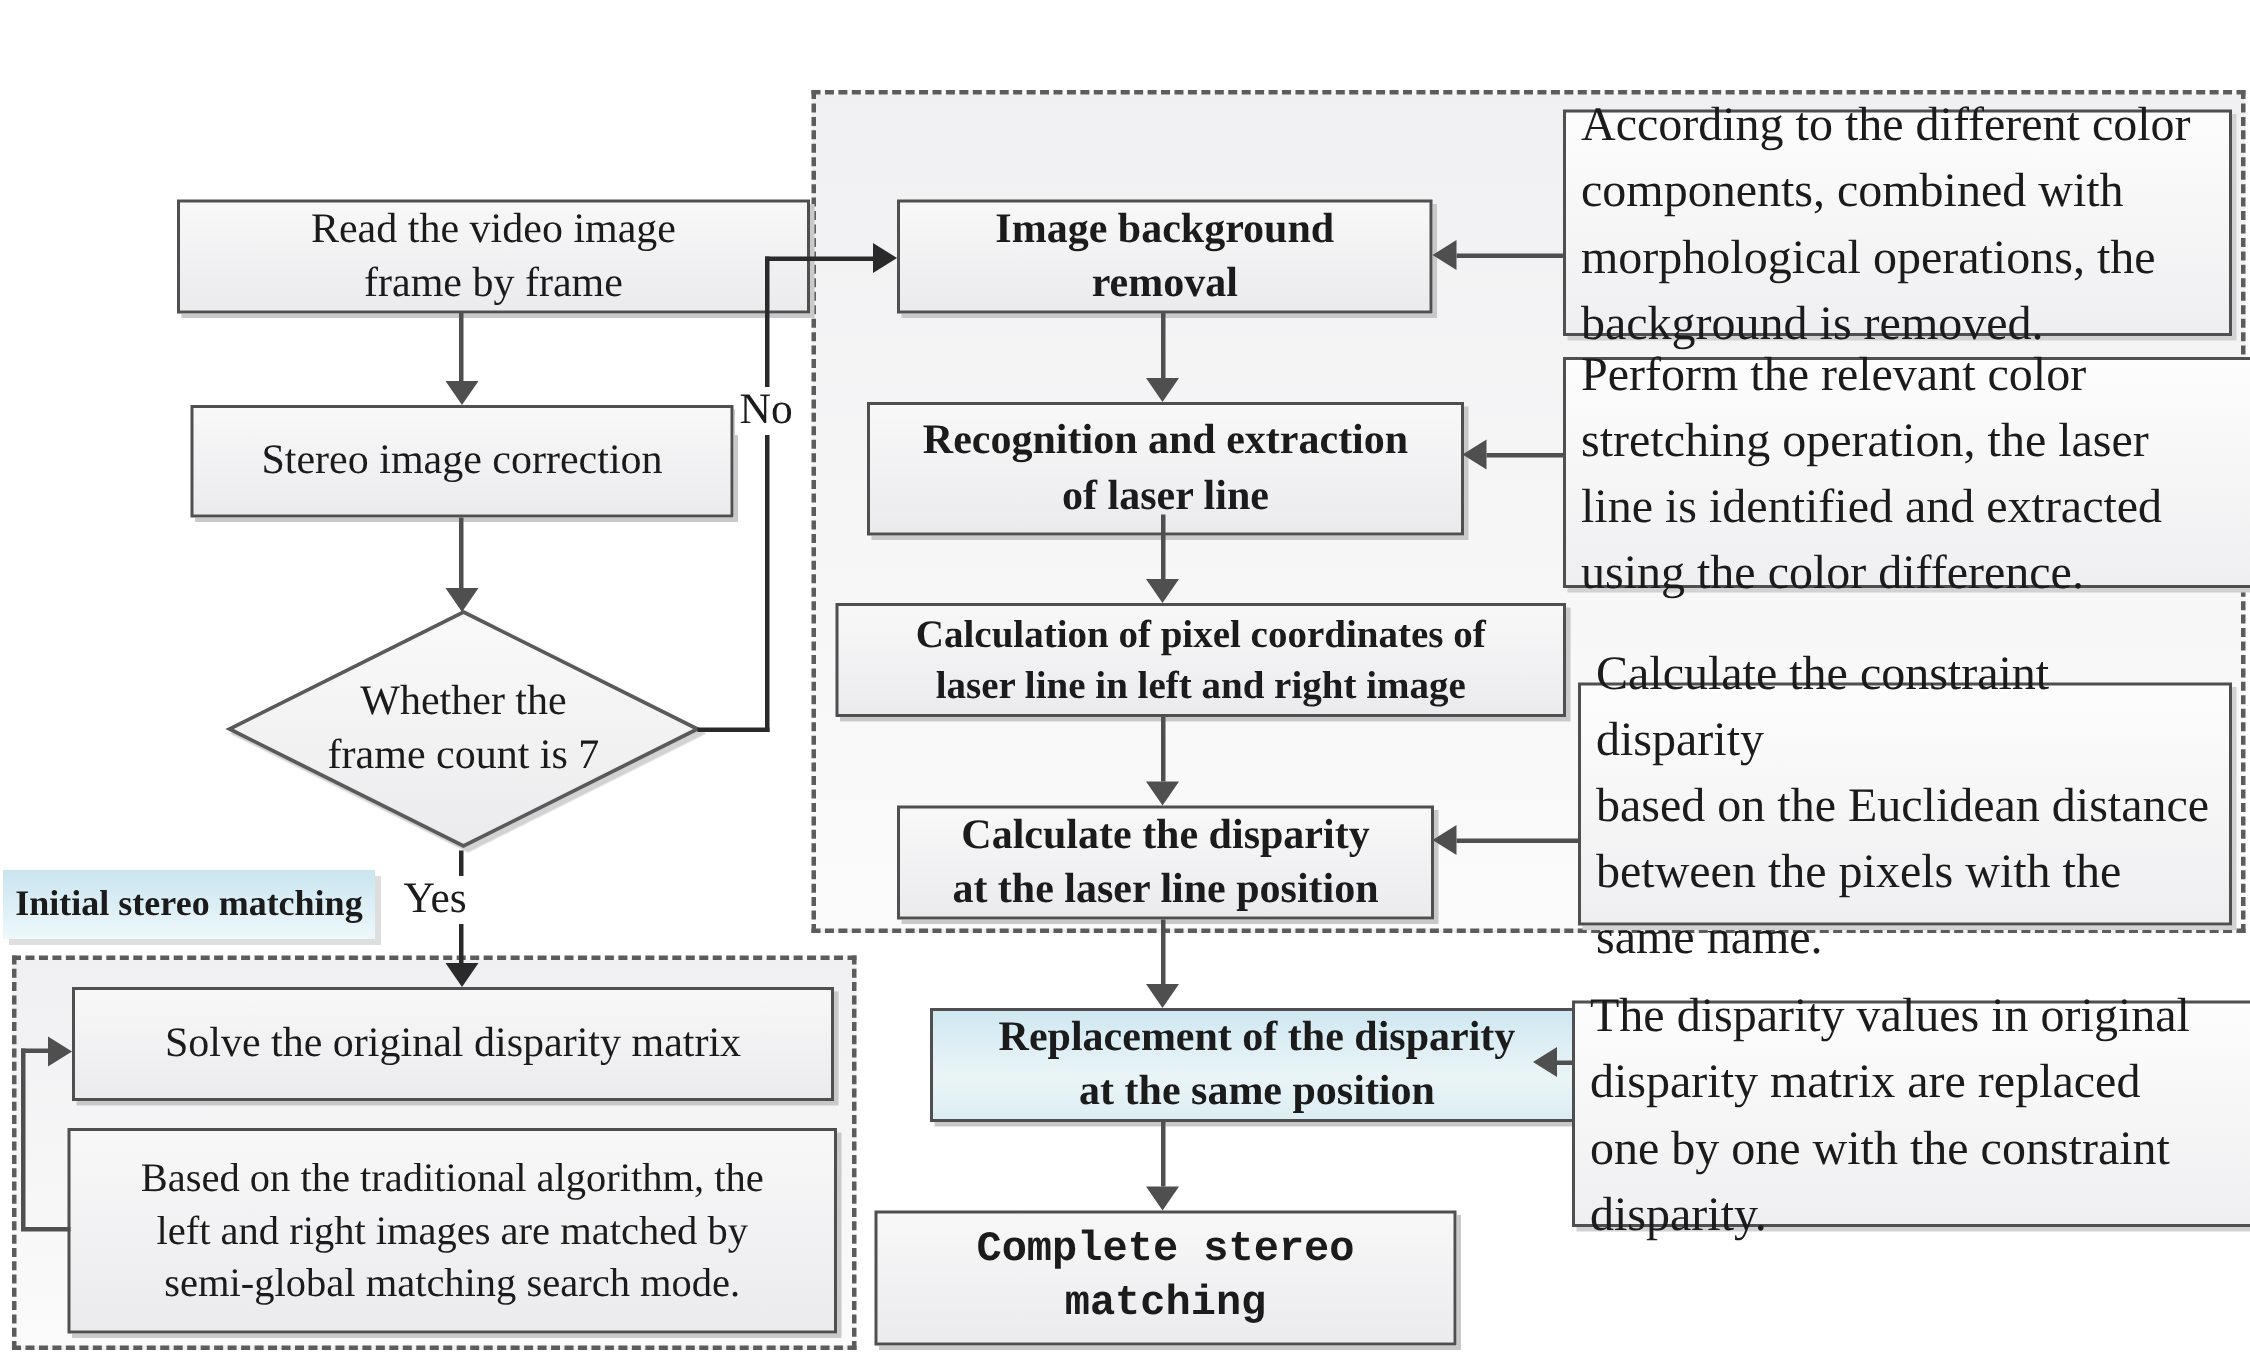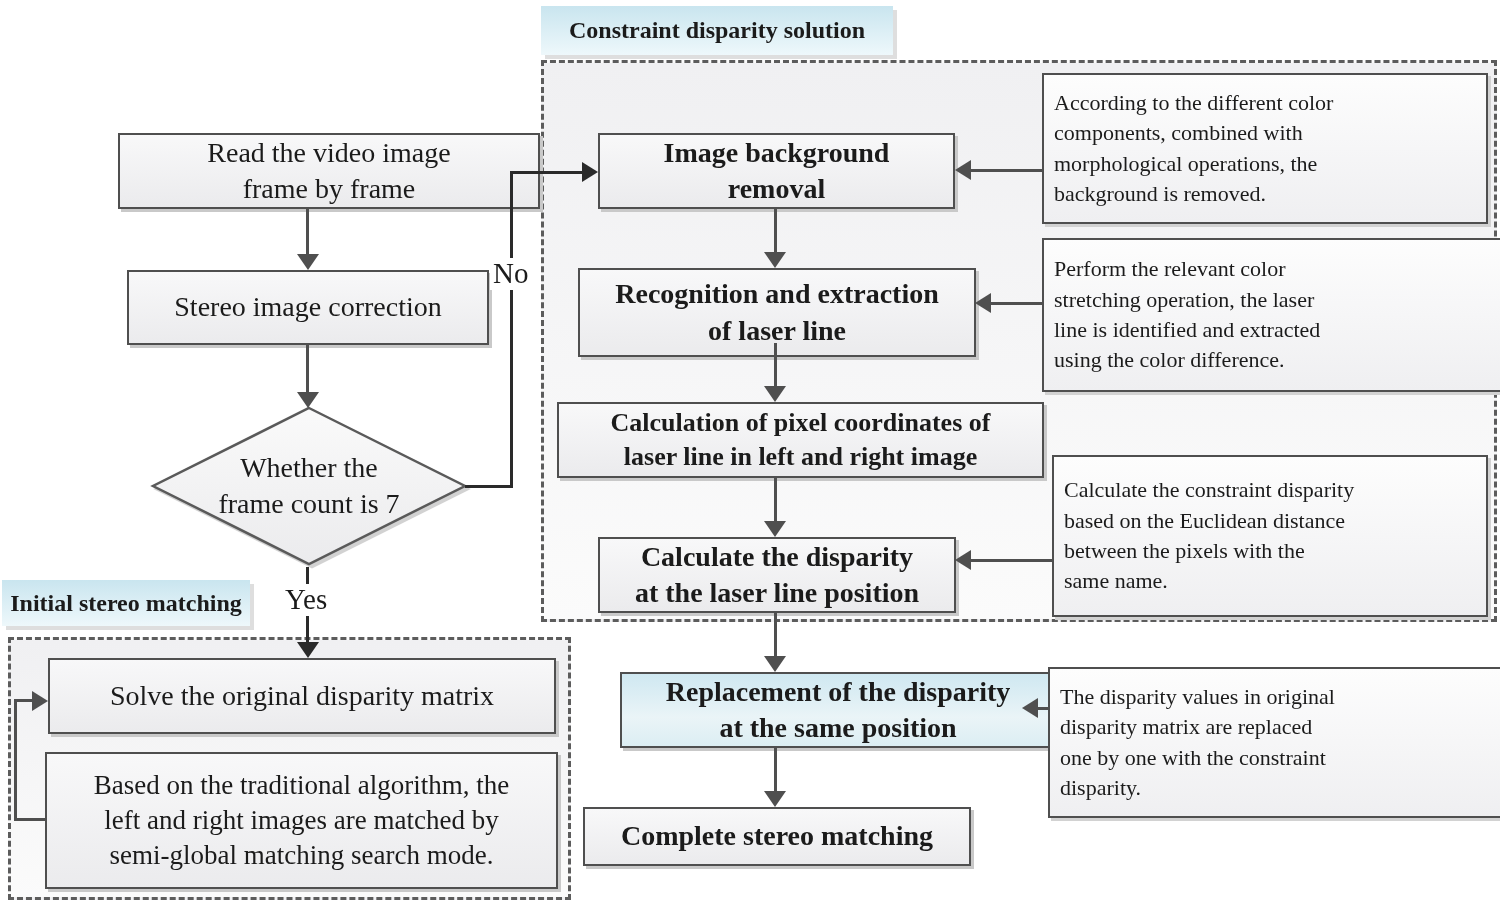--- a/index.html
+++ b/index.html
@@ -25,21 +25,21 @@
     box-shadow:3px 3px 0 #c9c9c9;
     display:flex;align-items:center;justify-content:center;
     text-align:center;font-size:28px;line-height:1.3;white-space:pre-line;
   }
   .bold{font-weight:bold;}
   .fs26{font-size:26px;}
   .fs27{font-size:27px;}
   .blue{background:linear-gradient(180deg,#cfe8f1 0%,#eaf4f7 60%,#dceef3 100%);}
   .note{
     justify-content:flex-start;text-align:left;padding:6px 10px;
-    font-size:22px;line-height:1.38;
+    font-size:32px;line-height:1.38;
     background:linear-gradient(180deg,#fdfdfd 0%,#efeff1 100%);
     box-shadow:3px 3px 0 #d2d2d2;
   }
   .line{position:absolute;background:#4f4f4f;z-index:2;}
   .line.dark{background:#2a2a2a;}
   .ah-down{position:absolute;width:0;height:0;z-index:2;
     border-left:11px solid transparent;border-right:11px solid transparent;
     border-top:16px solid #4f4f4f;}
   .ah-right{position:absolute;width:0;height:0;z-index:2;
     border-top:10px solid transparent;border-bottom:10px solid transparent;
@@ -61,21 +61,20 @@
   }
 </style>
 </head>
 <body>
 
 <div id="canvas">
 
   <div class="container-dashed" style="left:541px;top:60px;width:956px;height:562px;"></div>
   <div class="container-dashed" style="left:8px;top:637px;width:563px;height:263px;"></div>
 
-  <div class="title-tag" style="left:541px;top:6px;width:352px;height:49px;">Constraint disparity solution</div>
   <div class="title-tag" style="left:2px;top:580px;width:248px;height:46px;">Initial stereo matching</div>
 
   <div class="box" style="left:118px;top:133px;width:422px;height:76px;">Read the video image
 frame by frame</div>
   <div class="box" style="left:127px;top:270px;width:362px;height:75px;">Stereo image correction</div>
 
   <svg id="decision-shape" width="318" height="162">
     <defs>
       <linearGradient id="dg" x1="0" y1="0" x2="0" y2="1">
         <stop offset="0" stop-color="#fafafa"></stop>
@@ -96,21 +95,21 @@
   <div class="box bold" style="left:598px;top:537px;width:358px;height:76px;">Calculate the disparity
 at the laser line position</div>
 
   <div class="box" style="left:48px;top:658px;width:508px;height:76px;">Solve the original disparity matrix</div>
   <div class="box fs27" style="left:45px;top:752px;width:513px;height:137px;">Based on the traditional algorithm, the
 left and right images are matched by
 semi-global matching search mode.</div>
 
   <div class="box bold blue" style="left:587px;top:672px;width:436px;height:76px;margin-left:33px;">Replacement of the disparity
 at the same position</div>
-  <div class="box bold" style="left:583px;top:807px;width:388px;height:59px;">Complete stereo matching</div>
+  <div class="box bold" style="left:583px;top:807px;width:388px;height:90px;font-family:Liberation Mono, monospace;">Complete stereo matching</div>
 
   <div class="box note" style="left:1042px;top:73px;width:446px;height:151px;">According to the different color
 components, combined with
 morphological operations, the
 background  is removed.</div>
   <div class="box note" style="left:1042px;top:238px;width:504px;height:154px;">Perform the relevant color
 stretching operation, the laser
 line is identified and extracted
 using the color difference.</div>
   <div class="box note" style="left:1052px;top:455px;width:436px;height:162px;">Calculate the constraint disparity
@@ -122,21 +121,21 @@
 one by one with the constraint
 disparity.</div>
 
   <div class="line" style="left:306px;top:208px;width:3px;height:48px;"></div>
   <div class="ah-down" style="left:297px;top:254px;"></div>
   <div class="line" style="left:306px;top:345px;width:3px;height:49px;"></div>
   <div class="ah-down" style="left:297px;top:392px;"></div>
 
   <div class="line dark" style="left:306px;top:567px;width:3px;height:75px;"></div>
   <div class="ah-down" style="left:297px;top:642px;border-top-color:#2a2a2a;"></div>
-  <div class="edge-label" style="left:282px;top:584px;">Yes</div>
+  <div class="edge-label" style="left:266px;top:584px;">Yes</div>
 
   <div class="line dark" style="left:465px;top:485px;width:48px;height:3px;"></div>
   <div class="line dark" style="left:510px;top:171px;width:3px;height:317px;"></div>
   <div class="line dark" style="left:510px;top:171px;width:72px;height:3px;"></div>
   <div class="ah-right dark" style="left:582px;top:162px;"></div>
   <div class="edge-label" style="left:490px;top:258px;">No</div>
 
   <div class="line" style="left:774px;top:208px;width:3px;height:46px;"></div>
   <div class="ah-down" style="left:764px;top:252px;"></div>
   <div class="line" style="left:774px;top:343px;width:3px;height:45px;"></div>

